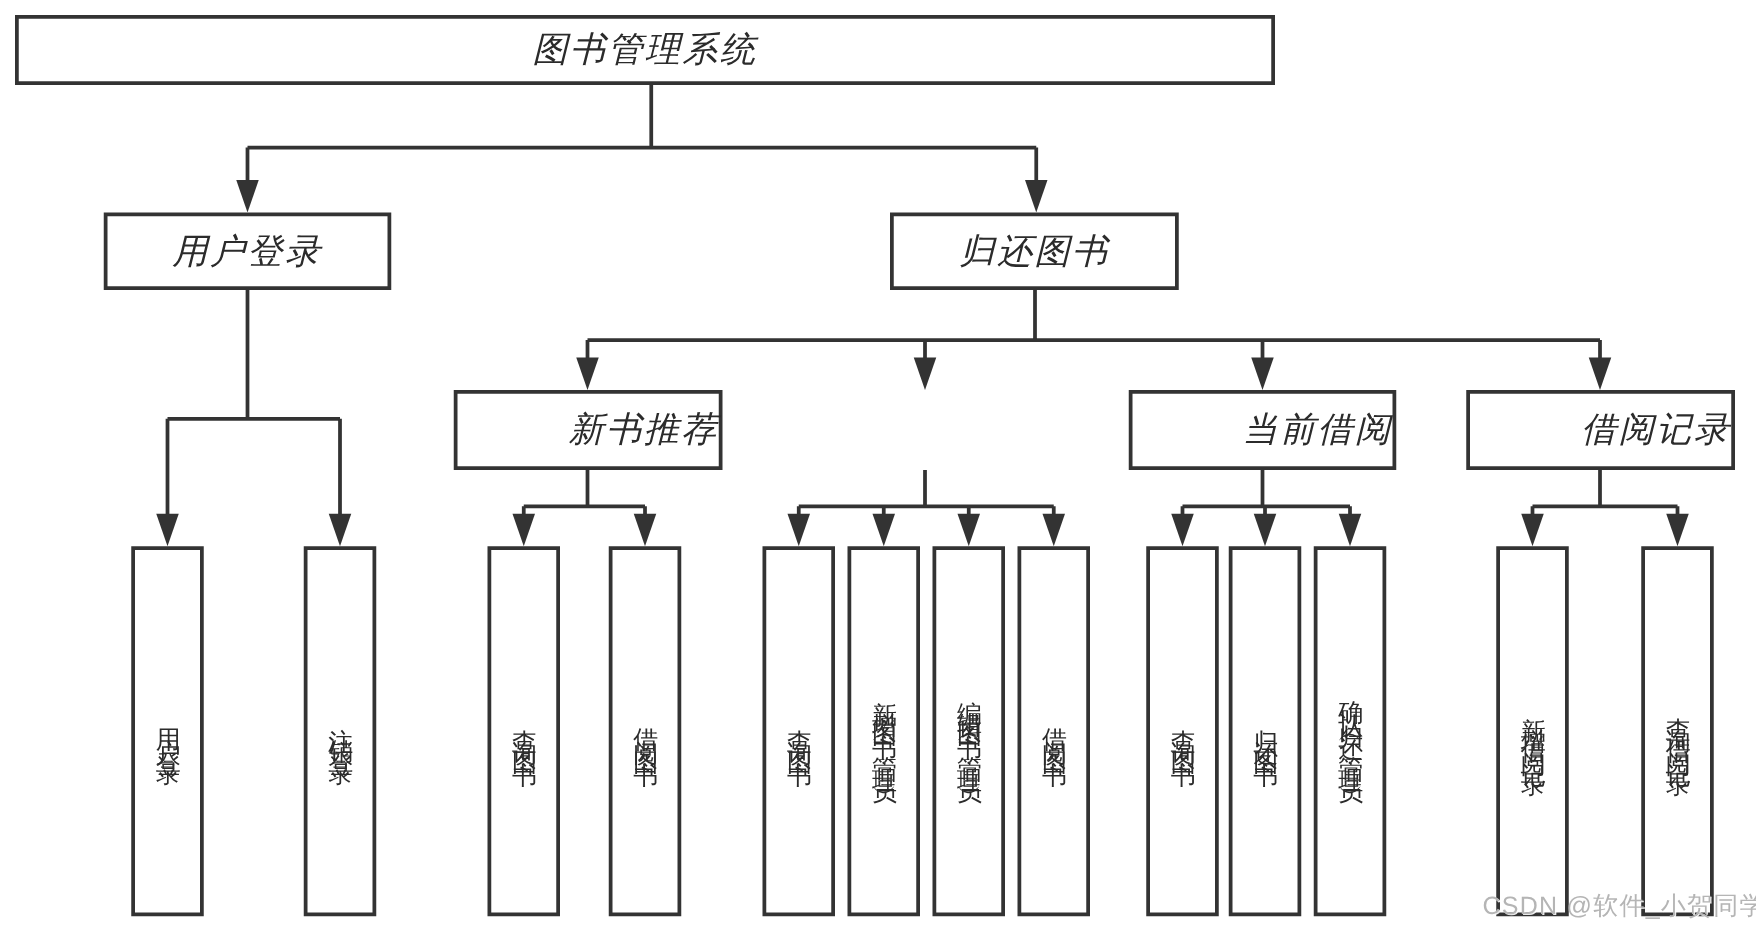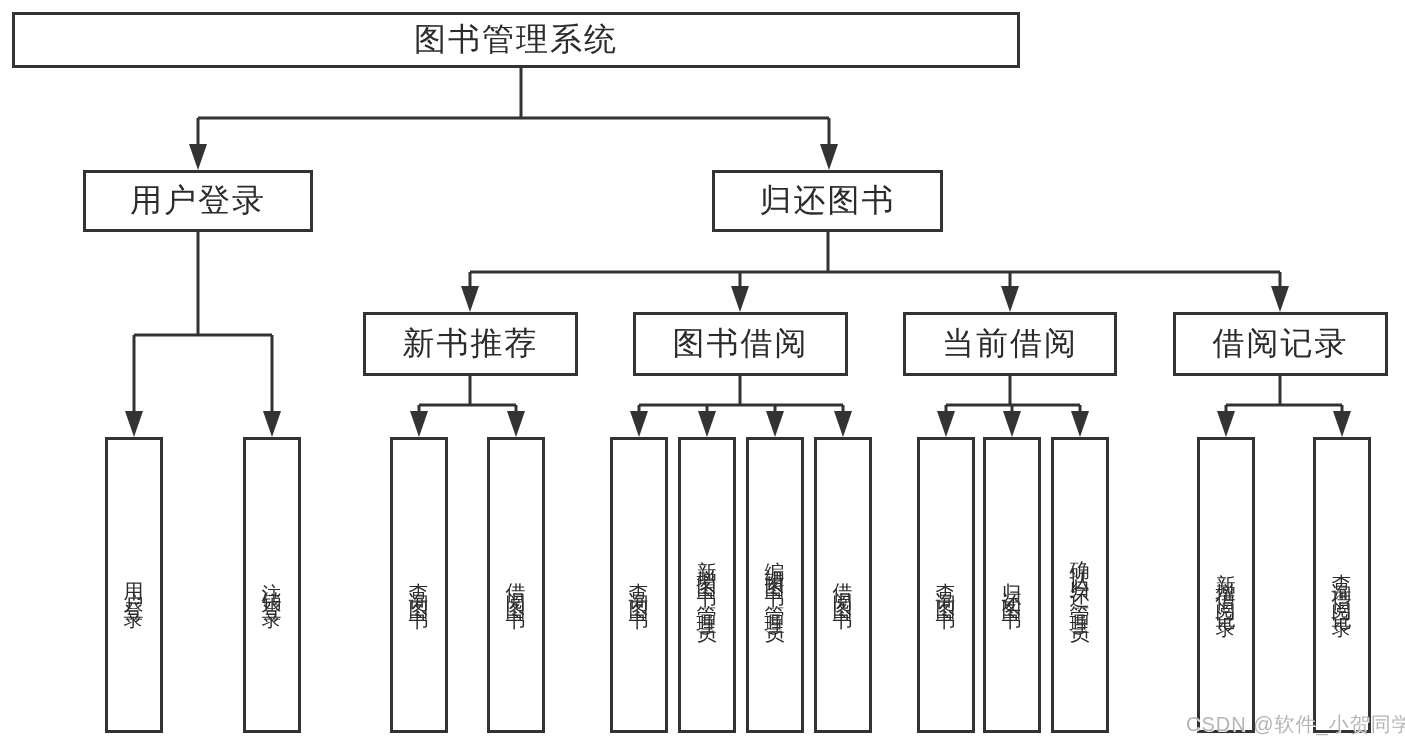--- a/index.html
+++ b/index.html
@@ -13,24 +13,24 @@
   #connectors{position:absolute;left:0;top:0;z-index:1;}
   .box{
     position:absolute;
     box-sizing:border-box;
     background:#ffffff;
     border:3px solid #333333;
     display:flex;align-items:center;justify-content:center;
     color:#2b2b2b;
     z-index:2;
   }
-  .h-label{font-size:32px;letter-spacing:2px;white-space:nowrap;}
+  .h-label{font-size:28px;letter-spacing:2px;white-space:nowrap;font-style:italic;}
   .box-root{left:12px;top:12px;width:1008px;height:56px;}
   .box-l2{top:170px;height:62px;}
-  .box-l3{top:312px;height:64px;}
+  .box-l3{top:312px;height:64px;justify-content:flex-end;}
   .box-leaf{
     top:437px;height:296px;width:58px;
     writing-mode:vertical-rl;
     text-orientation:mixed;
   }
   .box-leaf .v-label{
     font-size:20px;
     letter-spacing:9px;
     line-height:1;
   }
@@ -88,23 +88,20 @@
   <div class="box box-l2" style="left:83px;width:230px;">
     <span class="h-label">用户登录</span>
   </div>
   <div class="box box-l2" style="left:712px;width:231px;">
     <span class="h-label">归还图书</span>
   </div>
 
   <div class="box box-l3" style="left:363px;width:215px;">
     <span class="h-label">新书推荐</span>
   </div>
-  <div class="box box-l3" style="left:633px;width:215px;">
-    <span class="h-label">图书借阅</span>
-  </div>
   <div class="box box-l3" style="left:903px;width:214px;">
     <span class="h-label">当前借阅</span>
   </div>
   <div class="box box-l3" style="left:1173px;width:215px;">
     <span class="h-label">借阅记录</span>
   </div>
 
   <div class="box box-leaf" style="left:105px;">
     <span class="v-label">用户登录</span>
   </div>

